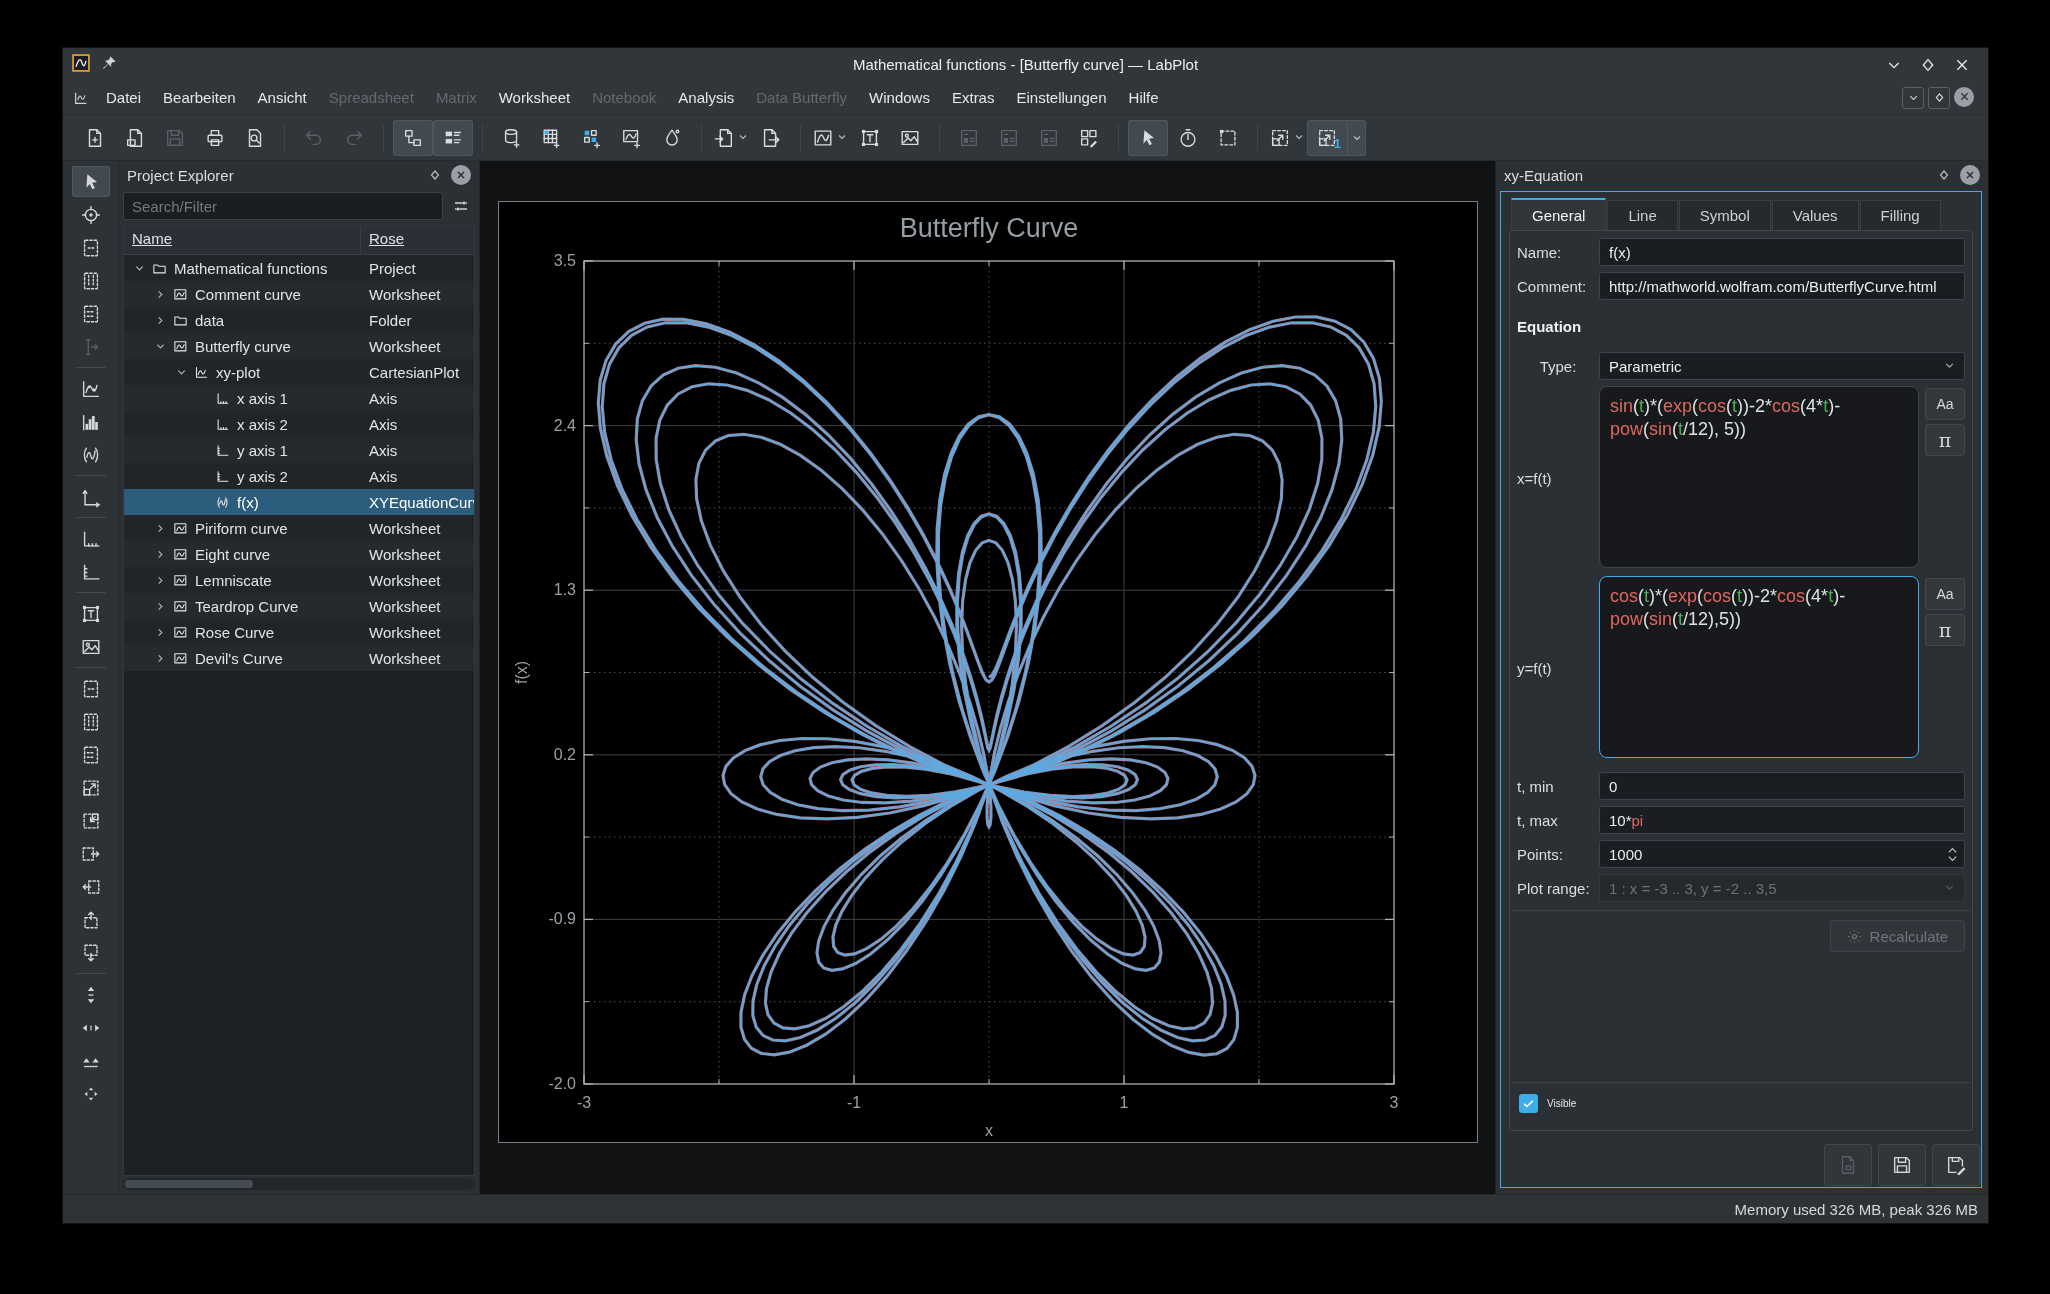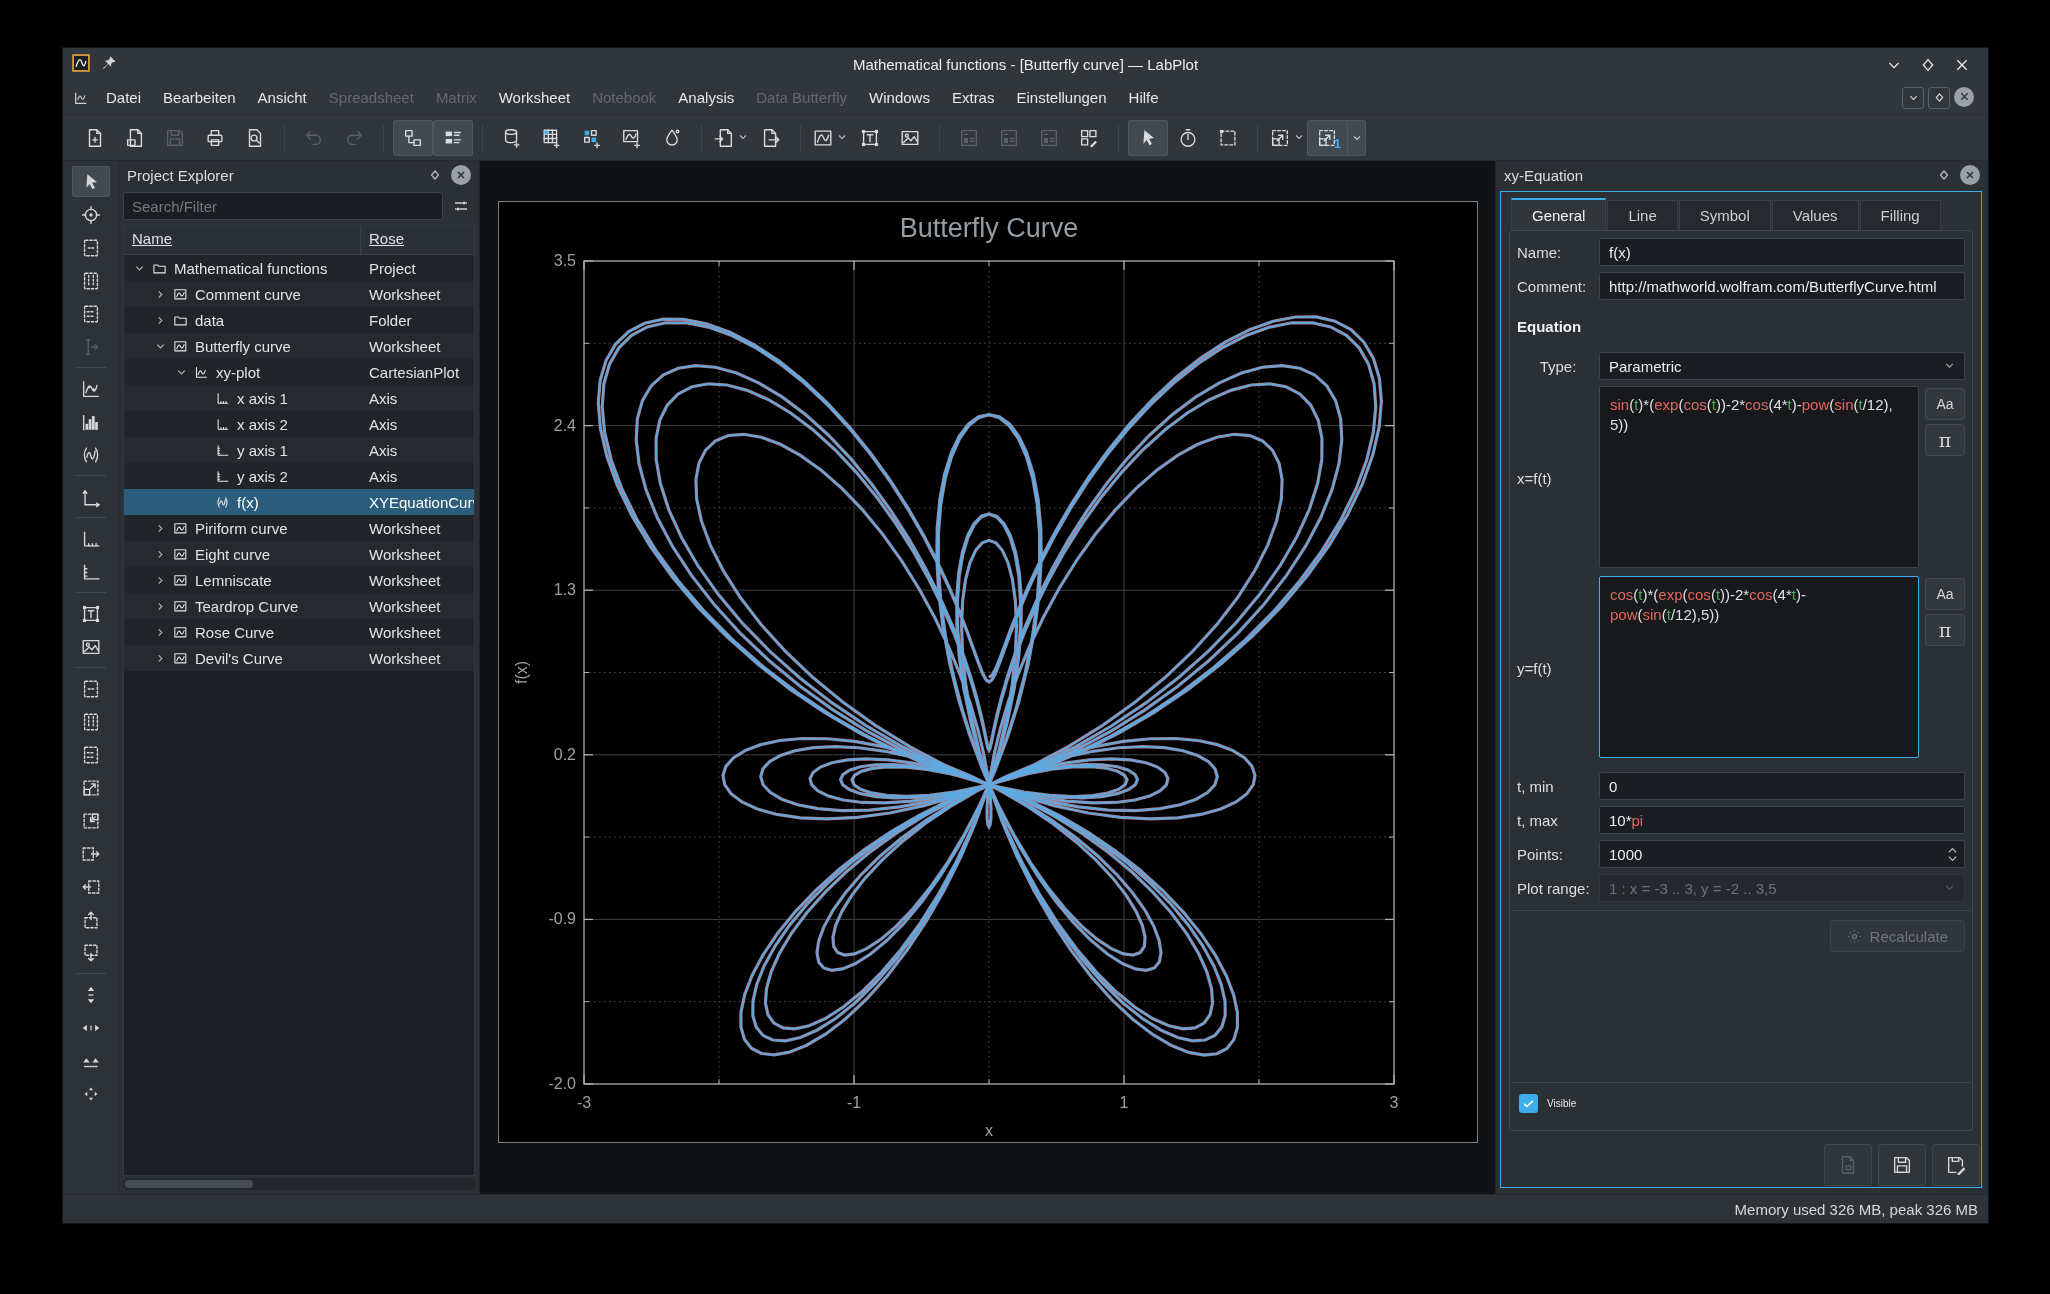--- a/index.html
+++ b/index.html
@@ -84,21 +84,21 @@
   .tab{height:29px;padding:0 20px;display:flex;align-items:center;font-size:15px;color:#cdd1d4;background:#26292d;border:1px solid #3a3f44;border-bottom:none;margin-right:1px;}
   .tab.active{background:#31363b;color:#f2f4f5;border-top:2px solid #3daee9;height:30px;}
   .tab-frame{position:absolute;left:8px;right:8px;top:38px;bottom:56px;border:1px solid #42474c;border-radius:3px;background:#2b3035;}
   .prow{position:absolute;left:16px;right:16px;display:flex;align-items:center;}
   .plabel{width:82px;font-size:15px;color:#dcdfe1;flex:none;}
   .pfield{flex:1;height:26px;background:#1a1d21;border:1px solid #3e444b;border-radius:3px;color:#eceeef;font-size:15px;display:flex;align-items:center;padding:0 9px;position:relative;}
   .pfield.dropdown .dd-chev{position:absolute;right:8px;color:#aeb2b6;}
   .pfield.disabled{background:#25292d;border-color:#33383d;color:#6b7176;}
   .pfield.disabled .dd-chev{color:#565c61;}
   .spin{position:absolute;right:6px;display:flex;flex-direction:column;gap:1px;color:#c3c7ca;}
-  .eq-area{position:absolute;left:98px;right:62px;height:182px;background:#17191c;border:1px solid #3e444b;border-radius:2px;font-size:15px;padding:8px 10px;box-sizing:border-box;line-height:1.3;}
+  .eq-area{position:absolute;left:98px;right:62px;height:182px;background:#17191c;border:1px solid #3e444b;border-radius:8px;font-size:18px;padding:8px 10px;box-sizing:border-box;line-height:1.3;}
   .eq-area.focused{border:1px solid #3daee9;}
   .eq-label{position:absolute;left:16px;width:80px;font-size:15px;color:#dcdfe1;}
   .eq-btn{position:absolute;right:16px;width:38px;height:30px;background:#33383d;border:1px solid #43484e;border-radius:3px;color:#d5d8db;display:flex;align-items:center;justify-content:center;font-size:14px;}
   .eq-btn.pi{font-size:19px;font-family:"DejaVu Serif",serif;}
   .fn{color:#e0675f;}
   .vr{color:#4fae55;}
   .hline{position:absolute;left:10px;right:10px;height:1px;background:#3d4247;}
   .recalc{position:absolute;right:16px;height:30px;padding:0 16px;background:#31363b;border:1px solid #3e444b;border-radius:3px;color:#70767c;font-size:15px;display:flex;align-items:center;gap:8px;}
   .visible-row{position:absolute;left:18px;display:flex;align-items:center;gap:9px;font-size:10px;color:#e6e8ea;}
   .checkbox{width:19px;height:19px;background:#3daee9;border-radius:3px;display:flex;align-items:center;justify-content:center;}

